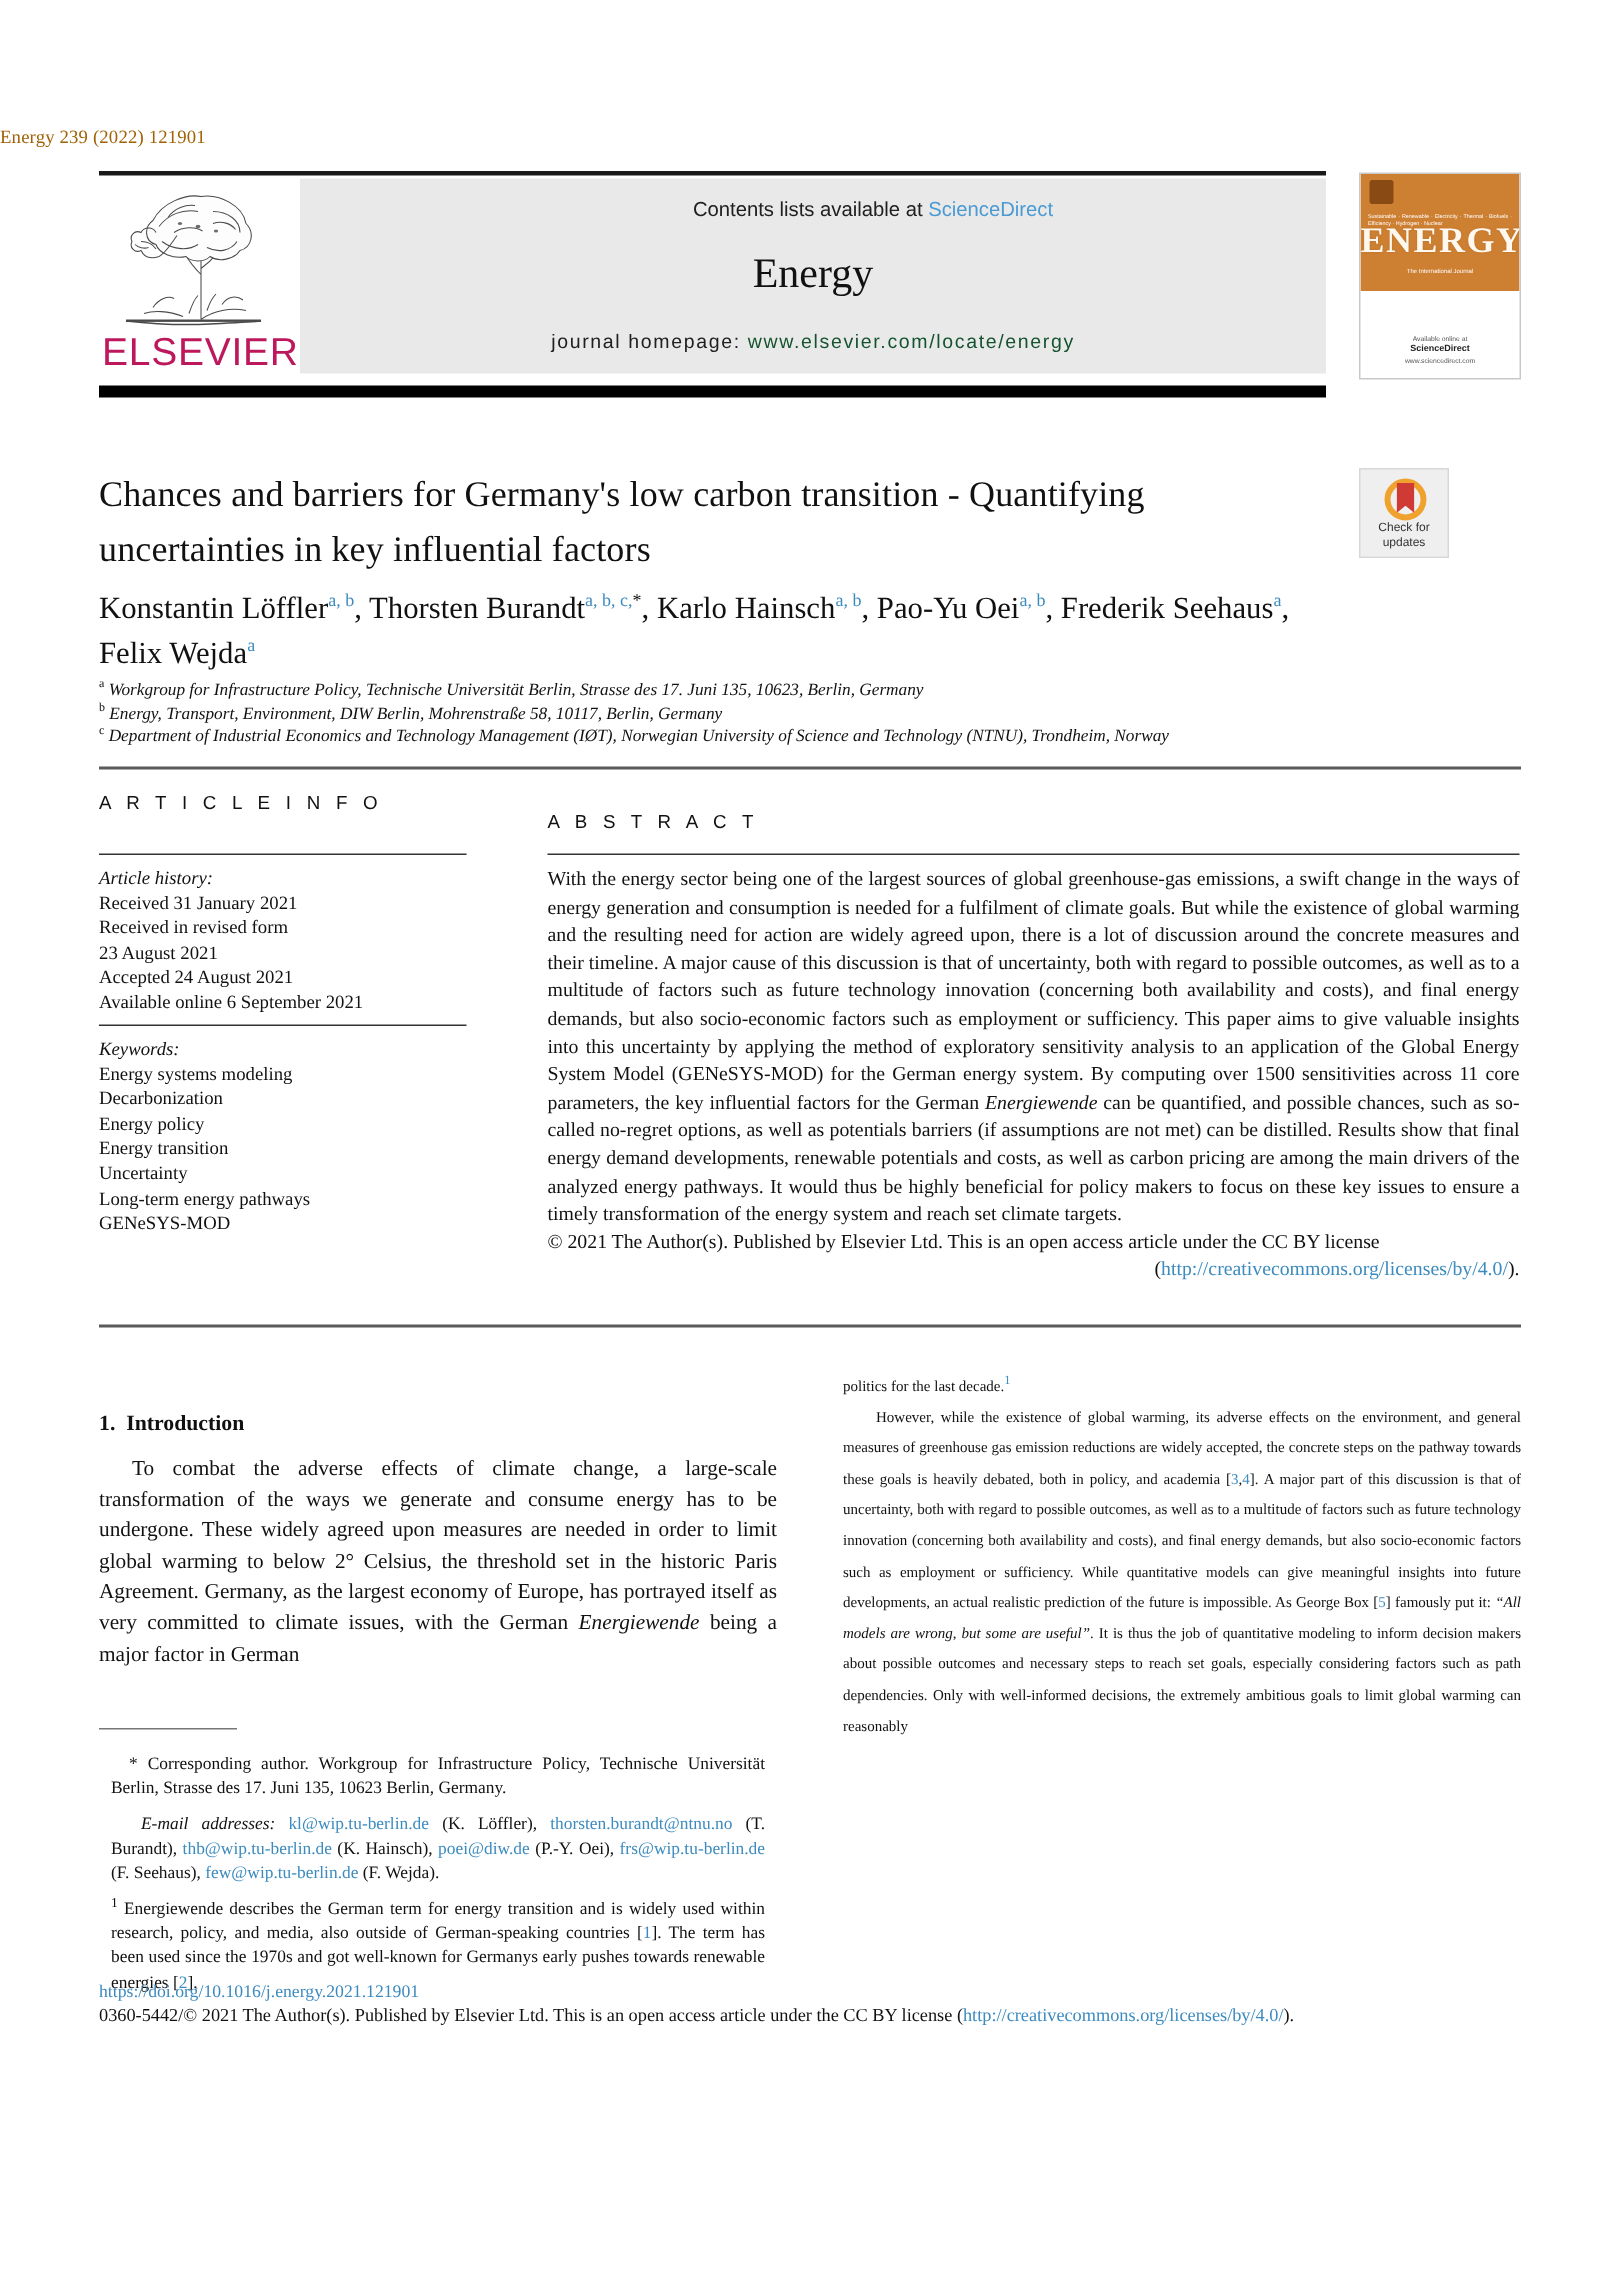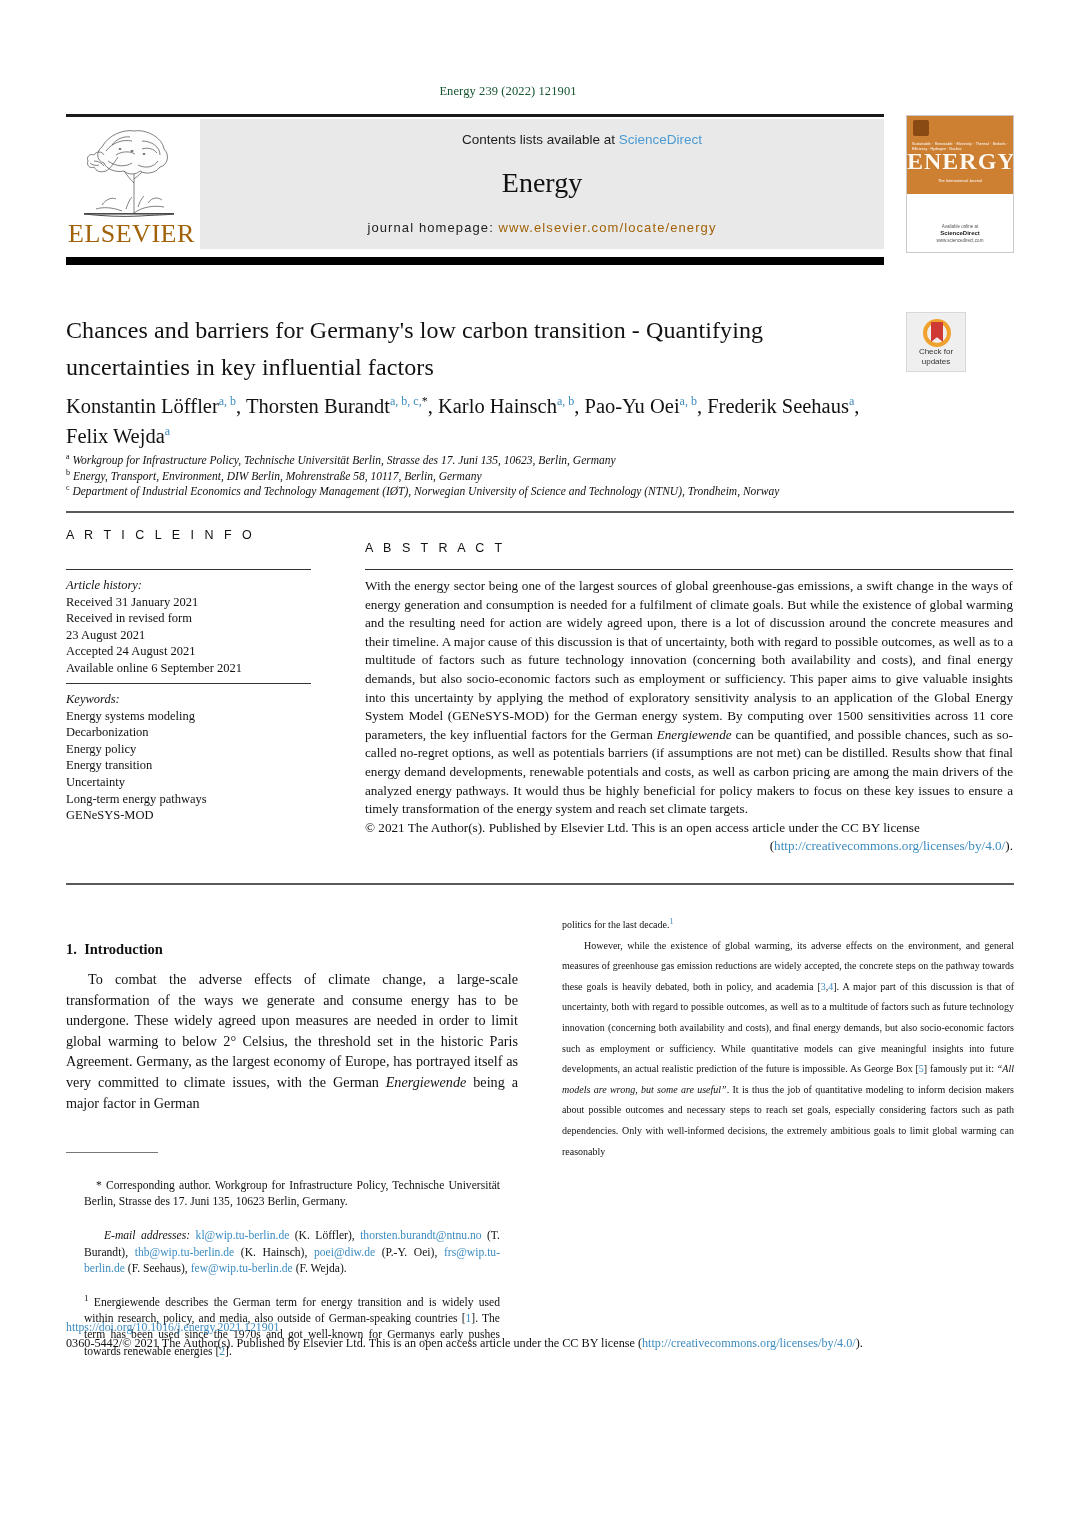--- a/index.html
+++ b/index.html
@@ -20,23 +20,23 @@
     left: 0; top: 0;
     width: 1080px;
     height: 1528px;
     background: #fff;
   }
 
   
   .runhead {
     position: absolute;
     top: 84px; left: 0; width: 1016px;
-    text-align: center;
+    text-align: left;
     font-size: 12.5px;
-    color: #14532d;
+    color: #a16207;
     letter-spacing: .1px;
   }
 
   
   .hdr-rule-top {
     position: absolute;
     left: 66px; top: 114px; width: 818px; height: 3px;
     background: #1a1a1a;
   }
   .hdr-wrap {
@@ -45,23 +45,23 @@
   }
   .elsevier-logo {
     position: absolute;
     left: 0; top: 0; width: 128px; height: 133px;
   }
   .els-tree { position:absolute; left:6px; top:2px; width:112px; height:100px; }
   .els-word {
     position: absolute;
     left: 2px; top: 100px; width: 124px;
     text-align: center;
-    font-family: Liberation Serif, serif;
+    font-family: Liberation Sans, sans-serif;
     font-size: 26px;
-    color: #a16207;
+    color: #be185d;
     letter-spacing: .5px;
     line-height: 30px;
   }
   .hdr-band {
     position: absolute;
     left: 134px; top: 0; width: 684px; height: 130px;
     background: #e9e9e9;
   }
   .hdr-contents {
     position: absolute;
@@ -82,21 +82,21 @@
   }
   .hdr-home {
     position: absolute;
     top: 101px; left: 0; width: 684px;
     text-align: center;
     font-family: "Liberation Sans", sans-serif;
     font-size: 13px;
     letter-spacing: 1.1px;
     color: #202020;
   }
-  .hdr-home .url { color: #a16207; margin-top: 21px; }
+  .hdr-home .url { color: #14532d; margin-top: 21px; }
 
   
   .cover {
     position: absolute;
     left: 840px; top: -4px;
     width: 108px; height: 138px;
     background: #fff;
     border: 1px solid #c9c9c9;
     box-sizing: border-box;
     overflow: hidden;
@@ -269,21 +269,21 @@
     background: #777;
   }
   .footnotes {
     position: absolute;
     left: 66px; top: 1160px; width: 452px;
     font-size: 11.6px;
     line-height: 16.2px;
     text-align: justify;
     color: #111;
   }
-  .footnotes p { margin: 18px; }
+  .footnotes p { margin: 8px; }
   .footnotes i { font-style: italic; }
   .footnotes sup { font-size: 9px; vertical-align: super; }
 
   
   .foot-doi {
     position: absolute;
     left: 66px; top: 1320px;
     font-size: 11.8px;
     color: #3c8bbf;
   }

